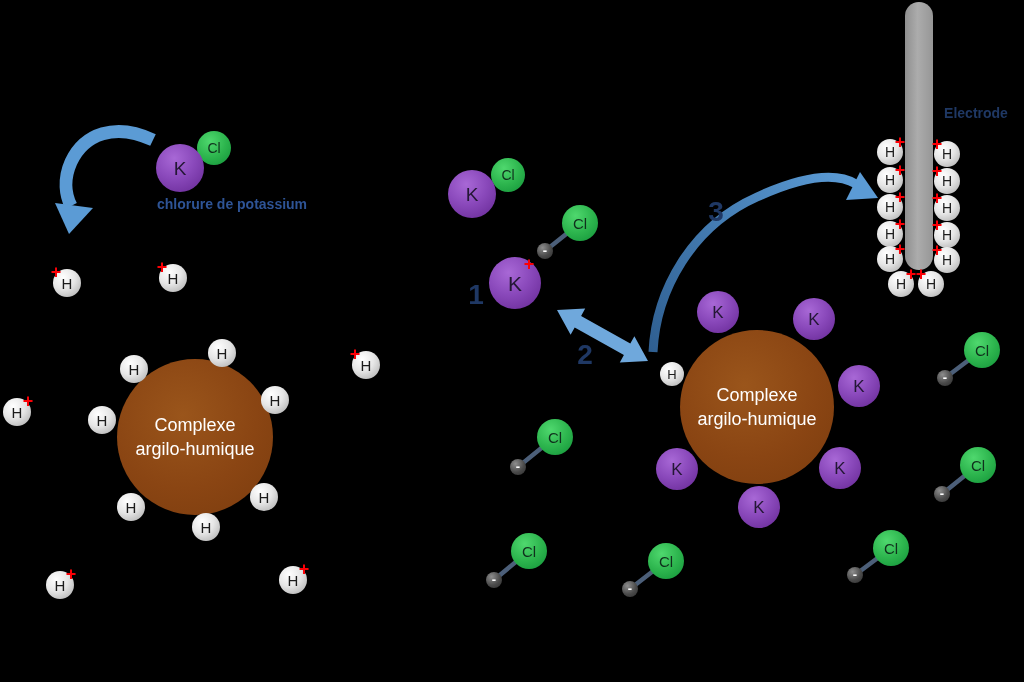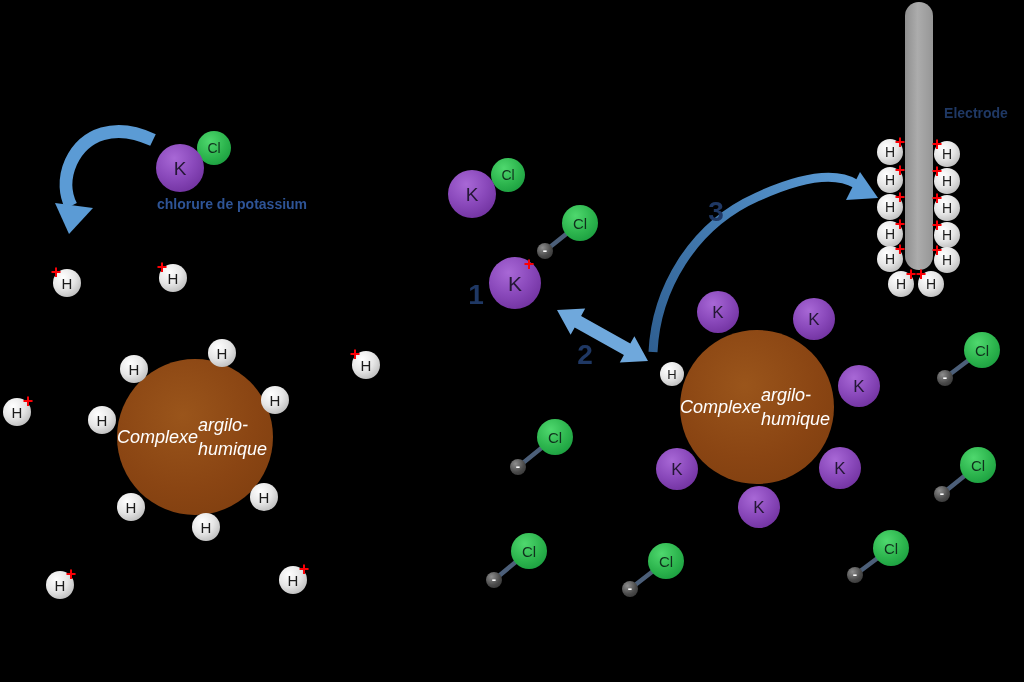--- a/index.html
+++ b/index.html
@@ -5,21 +5,21 @@
   html,body{margin:0;padding:0;background:#000;}
   #canvas{position:relative;width:1024px;height:682px;background:#000;overflow:hidden;
           font-family:"Liberation Sans", sans-serif;}
   #arrows{position:absolute;left:0;top:0;}
   .ion{position:absolute;border-radius:50%;display:flex;align-items:center;justify-content:center;
        font-weight:400;line-height:1;}
   .k{background:radial-gradient(circle at 38% 30%, #a868d6 0%, #8a49bb 45%, #7233a1 80%, #632b8f 100%);color:#241735;}
   .cl{background:radial-gradient(circle at 38% 30%, #4fd86e 0%, #2db54e 50%, #17993c 90%);color:#10301d;}
   .h{background:radial-gradient(circle at 36% 30%, #ffffff 0%, #e6e6e6 45%, #bdbdbd 80%, #a9a9a9 100%);color:#1c1c1c;}
   .complex{background:radial-gradient(circle at 42% 36%, #9a551b 0%, #8a4513 55%, #7b3c0e 100%);
-           color:#fff;text-align:left;font-weight:400;font-style:italic;}
+           color:#fff;flex-direction:column;text-align:right;font-weight:400;}
   .complex div{line-height:1.35;}
   .charge-plus{position:absolute;width:16px;height:16px;display:flex;align-items:center;justify-content:center;
                color:#fb0006;font-weight:800;font-size:18px;line-height:1;}
   .charge-sphere{position:absolute;border-radius:50%;
                  background:radial-gradient(circle at 35% 30%, #8d8d8d 0%, #4a4a4a 55%, #2d2d2d 100%);
                  color:#fff;font-weight:700;font-size:13px;display:flex;align-items:center;justify-content:center;line-height:0.8;}
   .electrode-bar{position:absolute;border-radius:14px;
                  background:linear-gradient(90deg,#8f8f8f 0%,#acacac 45%,#969696 100%);}
   .abs-center{position:absolute;transform:translate(-50%,-50%);}
   .step{color:#1f3864;font-weight:800;font-size:28px;}

